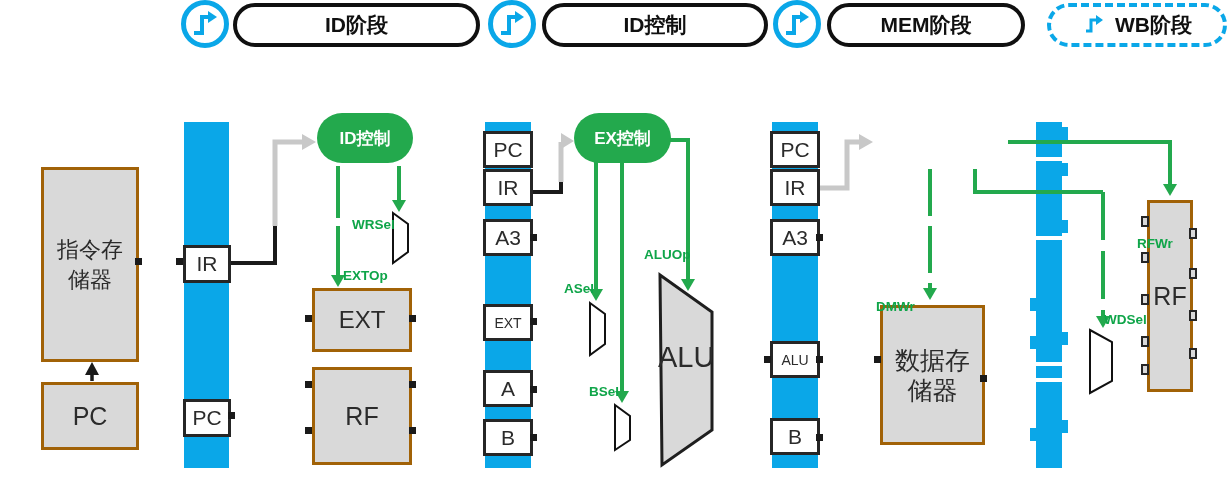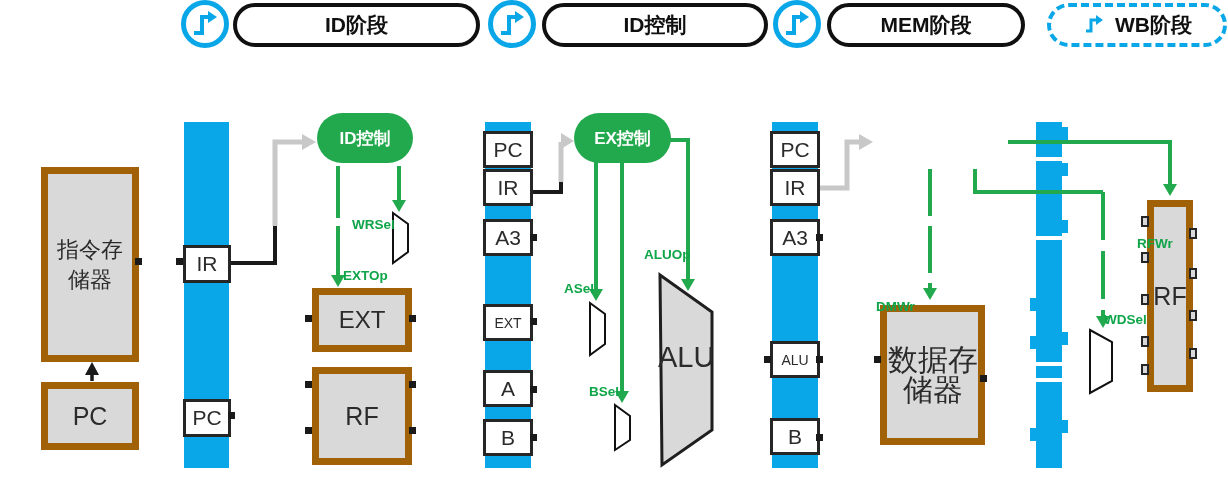--- a/index.html
+++ b/index.html
@@ -7,21 +7,21 @@
        font-family:"Liberation Sans","DejaVu Sans",sans-serif;}
   
   .stage-pill{position:absolute;box-sizing:border-box;top:3px;height:44px;background:#fff;
       border:4px solid #101010;border-radius:23px;display:flex;align-items:center;justify-content:center;
       font-size:21px;font-weight:700;color:#101010;cursor:pointer;}
   .stage-pill.active{border:4px dashed #0AA7E8;gap:9px;}
   .clockbtn{position:absolute;box-sizing:border-box;top:0;width:48px;height:48px;border-radius:50%;
       border:5px solid #0AA7E8;background:#fff;display:flex;align-items:center;justify-content:center;cursor:pointer;}
   
   .bluebar{position:absolute;background:#0AA7E8;z-index:1;}
-  .gbox{position:absolute;box-sizing:border-box;background:#D9D9D9;border:7px solid #a16207;
+  .gbox{position:absolute;box-sizing:border-box;background:#D9D9D9;border:3px solid #a16207;
       display:flex;align-items:center;justify-content:center;text-align:center;color:#2b2b2b;z-index:3;}
   .wfield{position:absolute;box-sizing:border-box;background:#fff;border:3px solid #262626;
       display:flex;align-items:center;justify-content:center;color:#2b2b2b;font-size:21px;z-index:3;}
   .wfield.small{font-size:14px;}
   .ctrl{position:absolute;box-sizing:border-box;background:#23A94D;border-radius:28px;color:#fff;
       display:flex;align-items:center;justify-content:center;font-weight:700;z-index:3;}
   .sig{position:absolute;color:#0FA549;font-weight:700;font-size:13.5px;z-index:6;white-space:nowrap;}
   .tab{position:absolute;background:#0AA7E8;z-index:1;}
   .gap{position:absolute;background:#ffffff;z-index:2;}
   .rftab{position:absolute;background:#D9D9D9;border:2px solid #262626;box-sizing:border-box;z-index:3;}
@@ -144,21 +144,21 @@
     <span>A3</span>
     </div>
   <div class="wfield small" style="left:770px;top:341px;width:50px;height:37px;">
     <span>ALU</span>
     </div>
   <div class="wfield" style="left:770px;top:418px;width:50px;height:37px;">
     <span>B</span>
     </div>
 
   <div class="sig" style="left:876px;top:283px;margin-top:16px;">DMWr</div>
-  <div class="gbox" style="left:880px;top:305px;width:105px;height:140px;font-size:30px;line-height:30px;justify-content:flex-end;">
+  <div class="gbox" style="left:880px;top:305px;width:105px;height:140px;font-size:25px;line-height:30px;">
     <div>
       <div>数据存</div>
       <div>储器</div>
     </div>
   </div>
 
   <div class="bluebar" style="left:1036px;top:122px;width:26px;height:346px;"></div>
   <div class="tab" style="left:1060px;top:127px;width:8px;height:13px;"></div>
   <div class="tab" style="left:1060px;top:163px;width:8px;height:13px;"></div>
   <div class="tab" style="left:1060px;top:220px;width:8px;height:13px;"></div>

